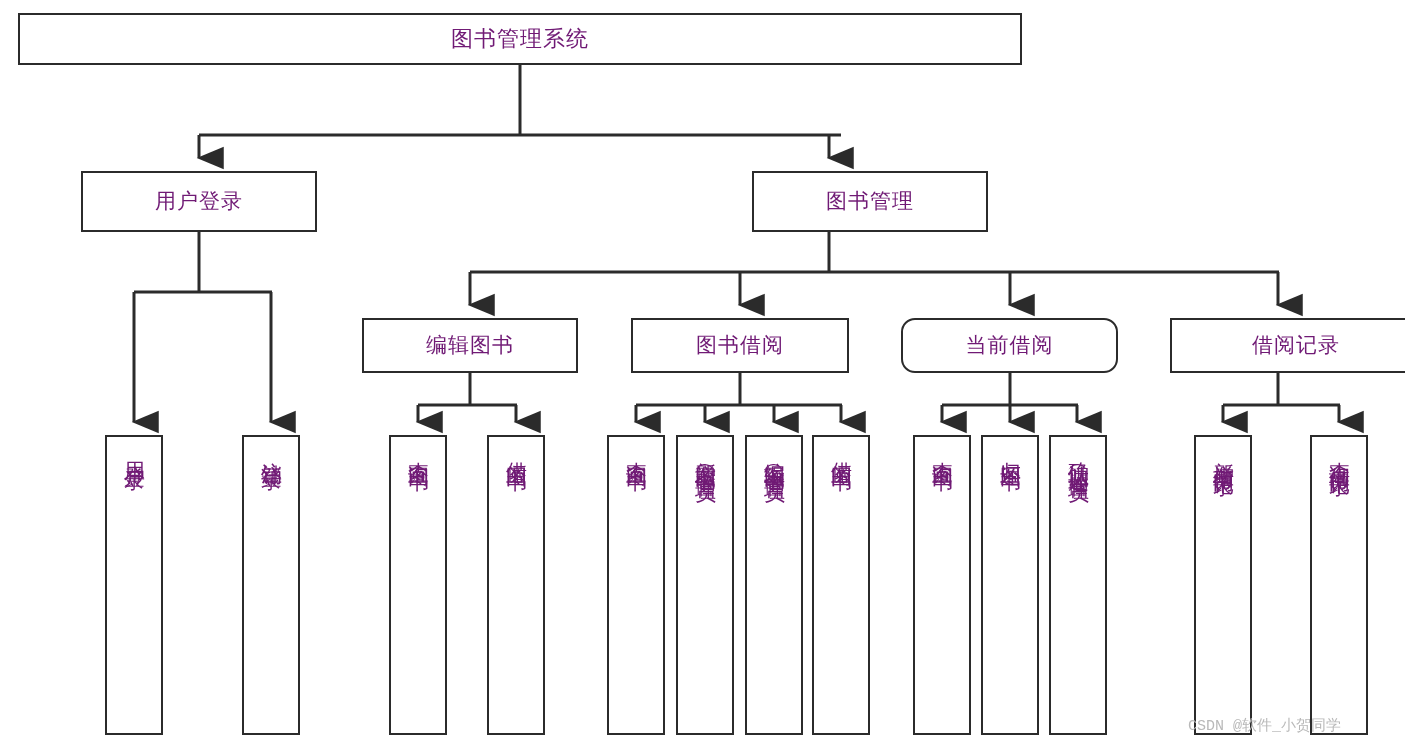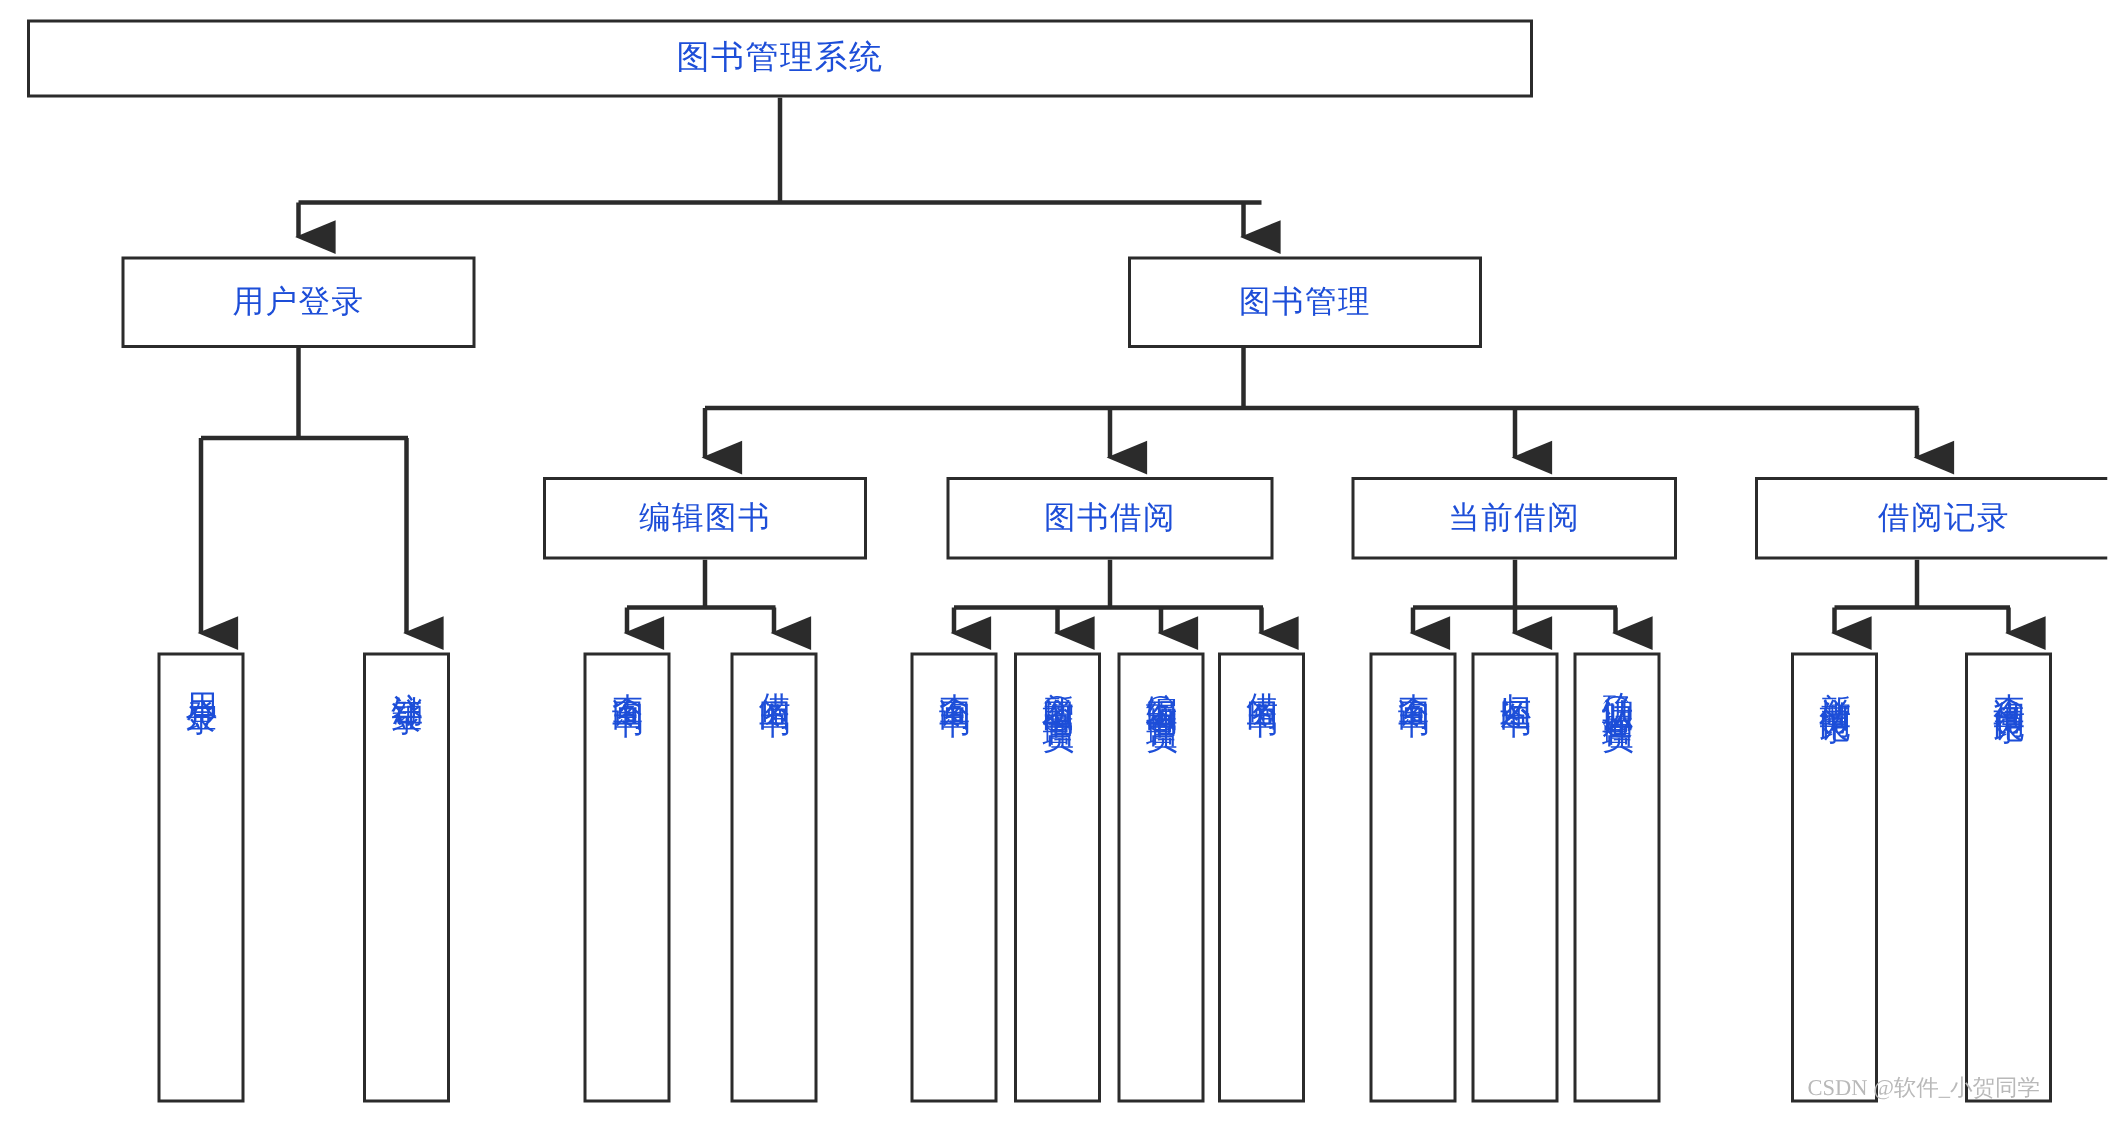--- a/index.html
+++ b/index.html
@@ -26,21 +26,21 @@
     pointer-events: none;
   }
   .node {
     position: absolute;
     box-sizing: border-box;
     background: #ffffff;
     border: 2.5px solid #2b2b2b;
     display: flex;
     align-items: center;
     justify-content: center;
-    color: #1d4ed8;
+    color: #701a75;
   }
   .node .label {
     display: block;
     text-align: center;
     line-height: 1.15;
     white-space: nowrap;
   }
   
   .node.h .label {
     font-size: 21px;
@@ -64,22 +64,21 @@
     line-height: 1;
     white-space: nowrap;
   }
   #watermark {
     position: absolute;
     left: 1188px;
     top: 716px;
     font-size: 15px;
     color: #b9b9b9;
     white-space: nowrap;
-    font-family: Liberation Serif, serif;
-    margin-left: 17px;
+    font-family: Liberation Mono, monospace;
   }
 </style>
 </head>
 <body>
 
 <div id="canvas">
 
   <svg class="edges" viewBox="0 0 1405 747">
     <defs>
       <marker id="arrow" viewBox="0 0 12 12" refX="6" refY="11" markerWidth="9" markerHeight="11" orient="auto-start-reverse">
@@ -140,21 +139,21 @@
   <div class="node h" style="left:752px; top:171px; width:236px; height:61px;">
     <span class="label">图书管理</span>
   </div>
 
   <div class="node h" style="left:362px; top:318px; width:216px; height:55px;">
     <span class="label">编辑图书</span>
   </div>
   <div class="node h" style="left:631px; top:318px; width:218px; height:55px;">
     <span class="label">图书借阅</span>
   </div>
-  <div class="node h" style="left:901px; top:318px; width:217px; height:55px;">
+  <div class="node h" style="left:901px; top:318px; width:217px; height:55px;border-radius:14px;">
     <span class="label">当前借阅</span>
   </div>
   <div class="node h" style="left:1170px; top:318px; width:252px; height:55px;">
     <span class="label">借阅记录</span>
   </div>
 
   <div class="node v" style="left:105px; top:435px; width:58px; height:300px;">
     <span class="label">用户登录</span>
   </div>
   <div class="node v" style="left:242px; top:435px; width:58px; height:300px;">

